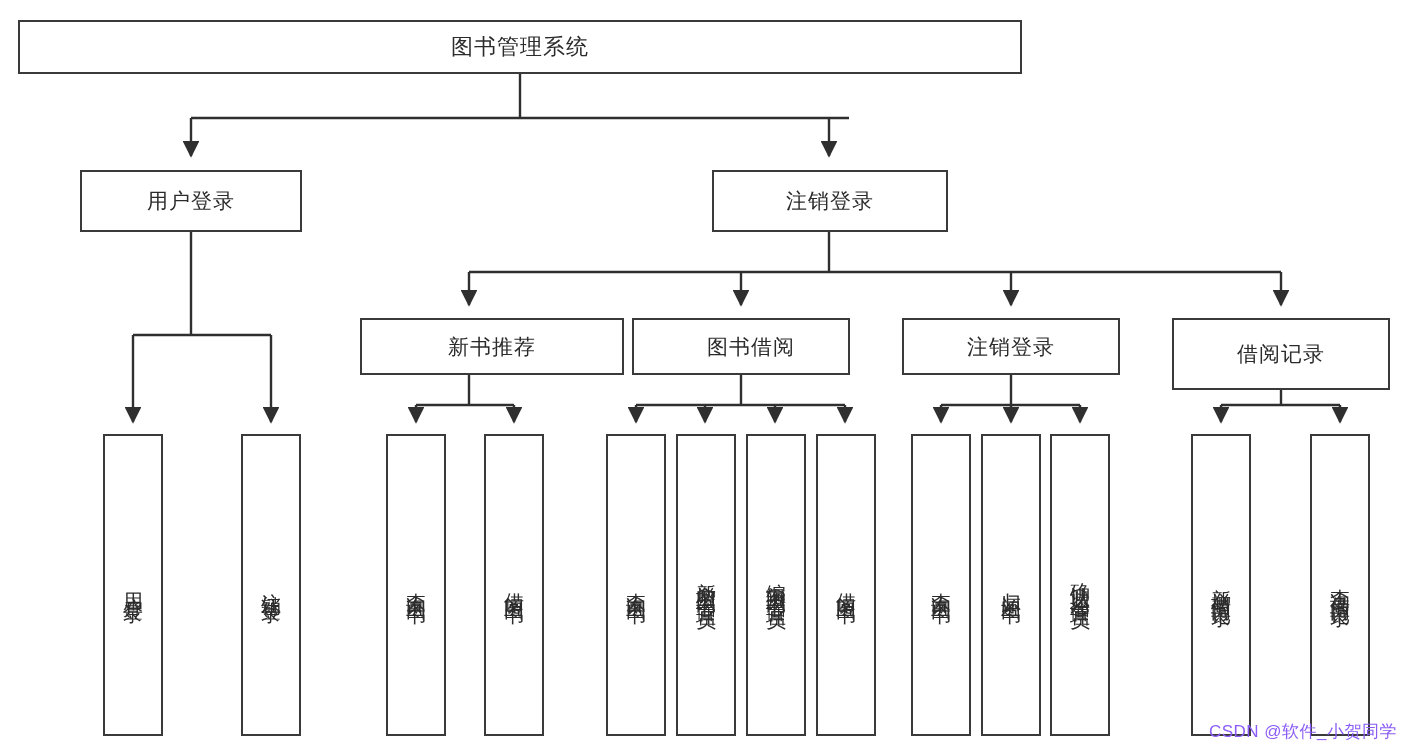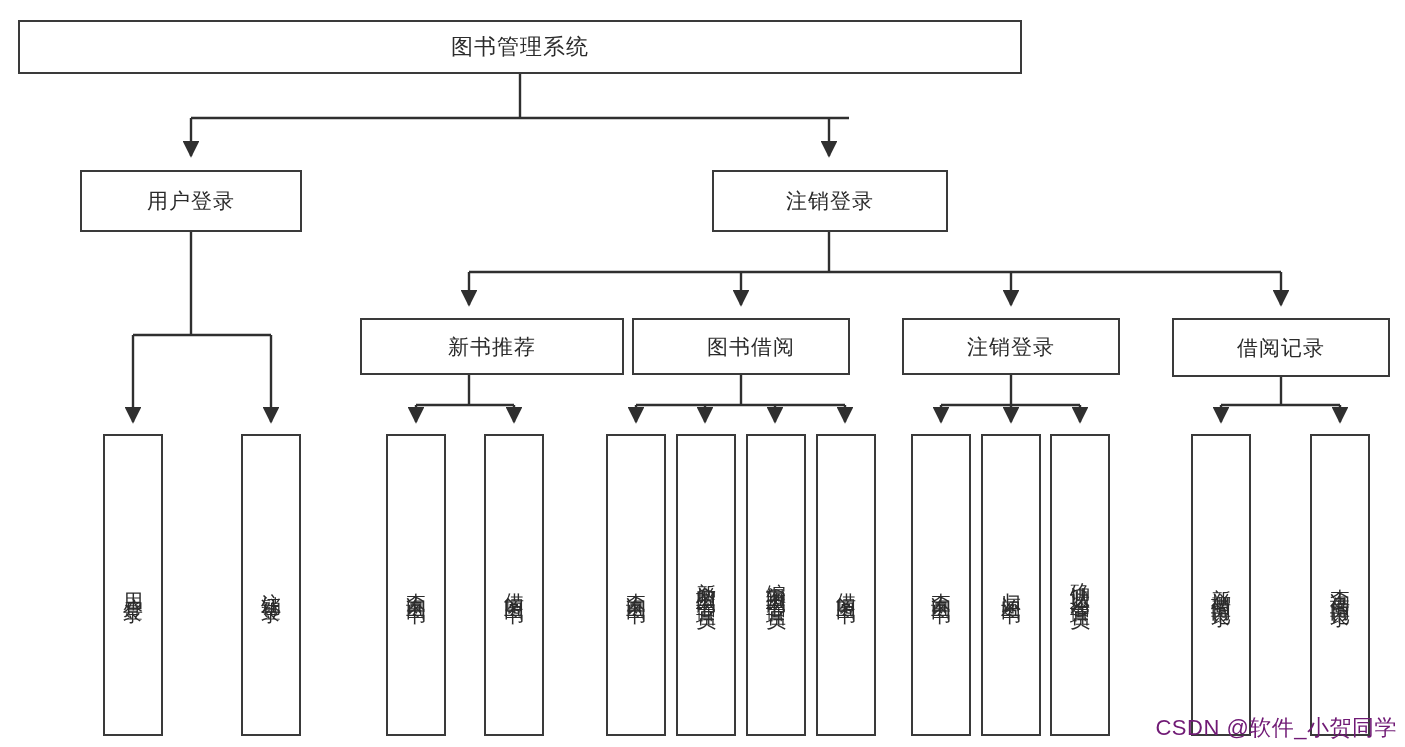--- a/index.html
+++ b/index.html
@@ -63,22 +63,22 @@
     stroke-width: 2.4;
     fill: none;
   }
   .arrow-head {
     fill: #2f2f2f;
   }
   #watermark {
     position: absolute;
     right: 8px;
     bottom: 4px;
-    font-size: 22px;
-    color: #701a75;
+    font-size: 17px;
+    color: #8b5cf6;
     letter-spacing: 0.5px;
     white-space: nowrap;
   }
 </style>
 </head>
 <body>
 
 <div id="canvas">
 
   <svg id="links" viewBox="0 0 1405 747">
@@ -134,21 +134,21 @@
   <div class="node horiz" style="left:80px; top:170px; width:222px; height:62px;">用户登录</div>
 
   <div class="node horiz" style="left:712px; top:170px; width:236px; height:62px;">注销登录</div>
 
   <div class="node horiz" style="left:360px; top:318px; width:264px; height:57px;">新书推荐</div>
 
   <div class="node horiz" style="left:632px; top:318px; width:218px; height:57px;padding-left:20px;">图书借阅</div>
 
   <div class="node horiz" style="left:902px; top:318px; width:218px; height:57px;">注销登录</div>
 
-  <div class="node horiz" style="left:1172px; top:318px; width:218px; height:59px;">借阅记录</div>
+  <div class="node horiz" style="left:1172px; top:318px; width:218px; height:72px;">借阅记录</div>
 
   <div class="node vert" style="left:103px; top:434px; width:60px; height:302px;">
     <span class="vtext">用户登录</span>
   </div>
 
   <div class="node vert" style="left:241px; top:434px; width:60px; height:302px;">
     <span class="vtext">注销登录</span>
   </div>
 
   <div class="node vert" style="left:386px; top:434px; width:60px; height:302px;">

